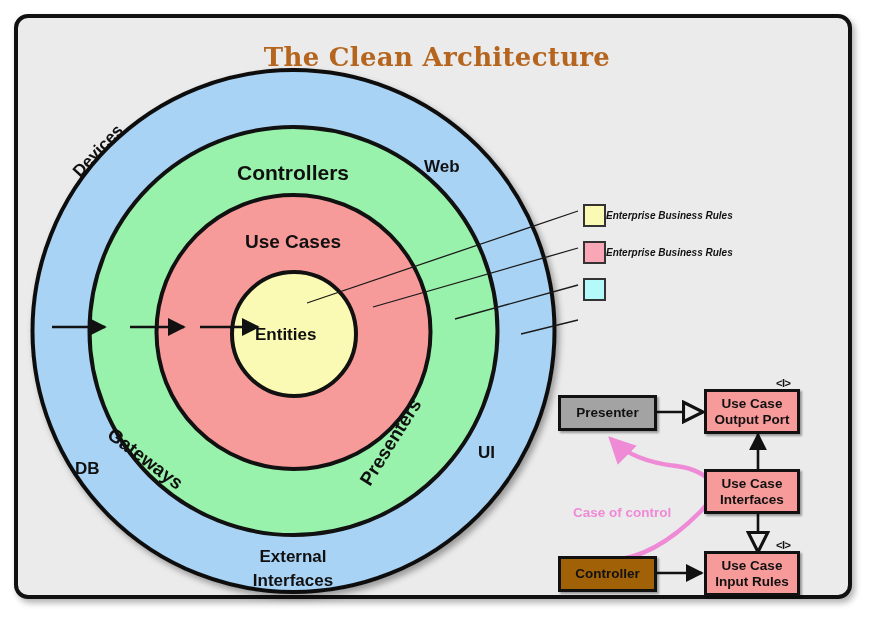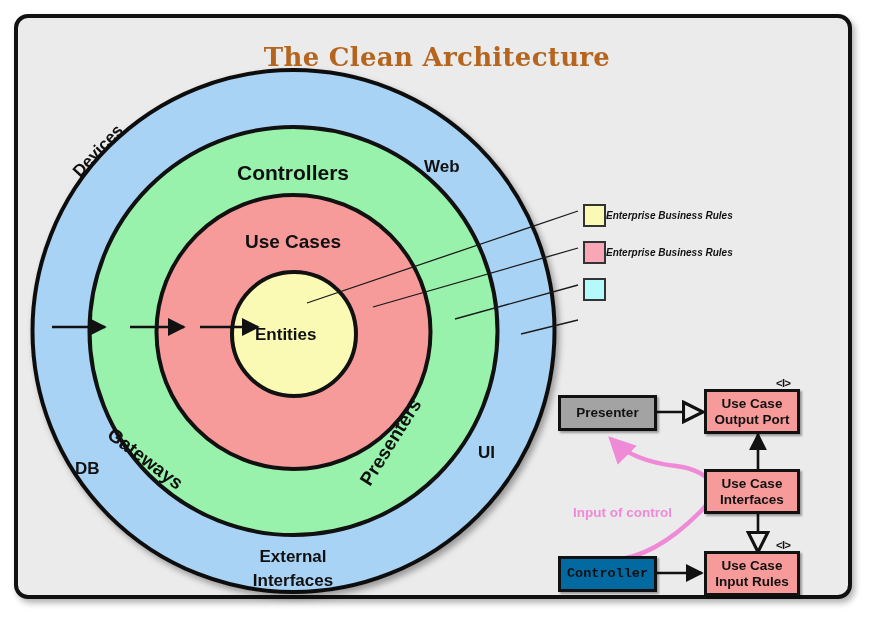--- a/index.html
+++ b/index.html
@@ -215,25 +215,25 @@
   <div class="node" style="left:704px; top:389px; width:96px; height:45px; background:#f79a9a;">
     <span>Use Case</span>
     <span>Output Port</span>
   </div>
 
   <div class="node" style="left:704px; top:469px; width:96px; height:45px; background:#f79a9a;">
     <span>Use Case</span>
     <span>Interfaces</span>
   </div>
 
-  <div class="node" style="left:558px; top:556px; width:99px; height:36px; background:#0369a1;font-family:Liberation Mono, monospace;">
+  <div class="node" style="left:558px; top:556px; width:99px; height:36px; background:#a16207;">
     <span>Controller</span>
   </div>
 
   <div class="iface" style="left:776px; top:539px;">&lt;I&gt;</div>
   <div class="node" style="left:704px; top:551px; width:96px; height:45px; background:#f79a9a;">
     <span>Use Case</span>
     <span>Input Rules</span>
   </div>
 
-  <div class="flow-text" style="left:573px; top:505px;">Input of control</div>
+  <div class="flow-text" style="left:573px; top:505px;">Case of control</div>
 
 </div>
 
 </body></html>

